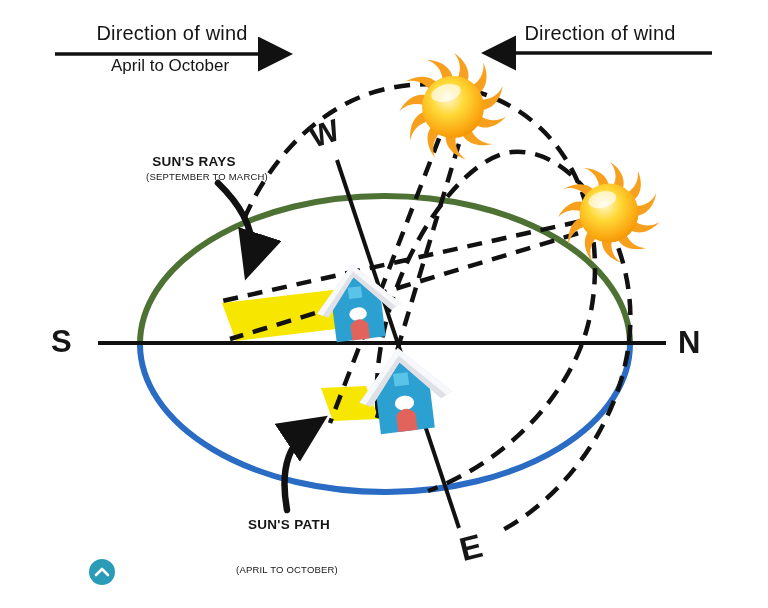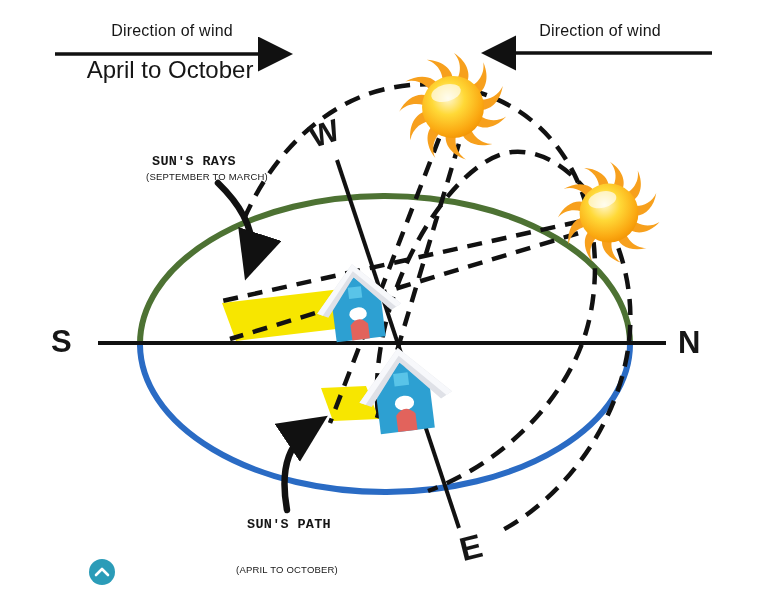--- a/index.html
+++ b/index.html
@@ -4,23 +4,23 @@
 <style>
   html,body{margin:0;padding:0;}
   body{
     width:768px;height:608px;background:#ffffff;position:relative;overflow:hidden;
     font-family:"Liberation Sans", sans-serif;color:#111;
   }
   .stage{position:absolute;left:0;top:0;width:768px;height:608px;}
   svg.diagram{position:absolute;left:0;top:0;}
   .lbl{position:absolute;white-space:nowrap;color:#161616;}
   .ctr{transform:translateX(-50%);}
-  .wind-title{font-size:16px;letter-spacing:.2px;}
-  .wind-period{font-size:24px;}
-  .ann-title{font-size:13.5px;font-weight:bold;letter-spacing:.3px;font-family:Liberation Mono, monospace;}
+  .wind-title{font-size:20px;letter-spacing:.2px;}
+  .wind-period{font-size:17px;}
+  .ann-title{font-size:13.5px;font-weight:bold;letter-spacing:.3px;}
   .ann-period{font-size:9.5px;letter-spacing:.2px;}
   .compass{font-size:31px;font-weight:800;}
   .logo-text{
     font-family:"Liberation Serif", serif;font-size:46px;font-weight:600;
     letter-spacing:1px;color:#0d0d0d;line-height:1;
   }
   .logo-dot{
     position:absolute;width:26px;height:26px;border-radius:50%;
     background:#2b9cb8;display:flex;align-items:center;justify-content:center;
   }

